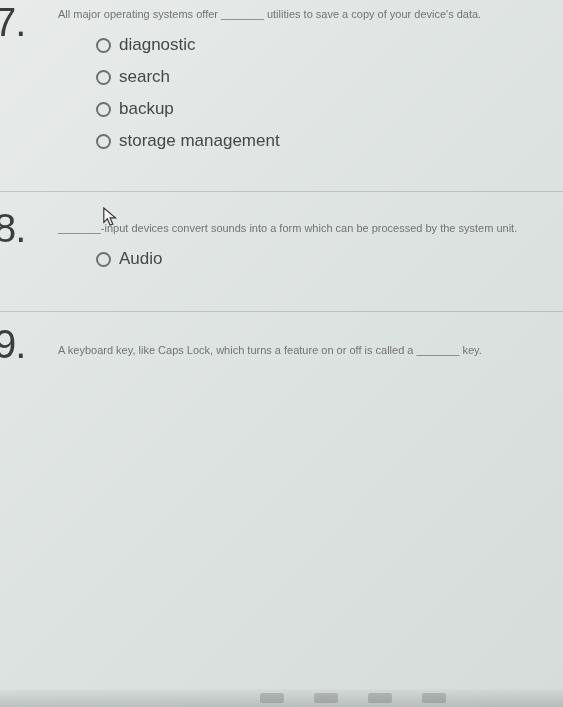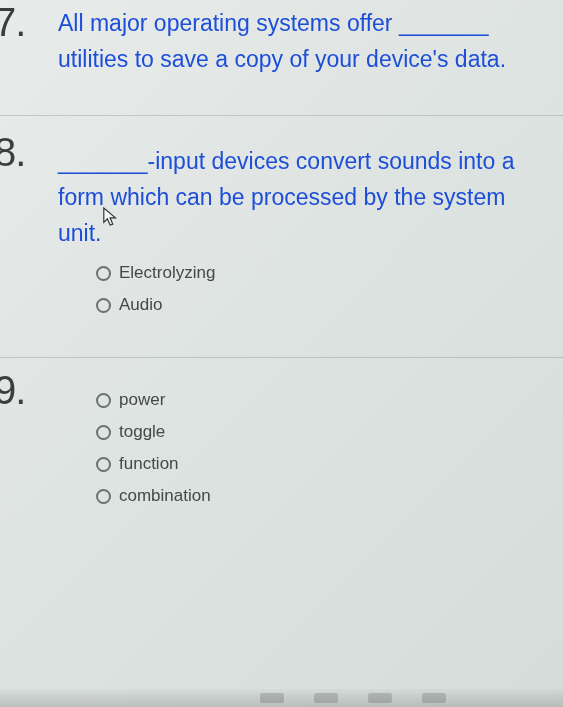--- a/index.html
+++ b/index.html
@@ -30,23 +30,23 @@
       font-size: 40px;
       font-weight: 400;
       color: #3a3f3e;
       line-height: 1;
       letter-spacing: -1px;
     }
     .q7 .qnum { top: 2px; }
     .q8 .qnum { top: 16px; }
     .q9 .qnum { top: 12px; }
     .qtext {
-      font-size: 23px;
+      font-size: 11px;
       line-height: 1.55;
-      color: #1d4ed8;
+      color: #737373;
       margin-bottom: 10px;
     }
     .options {
       padding-left: 38px;
       padding-top: 2px;
     }
     .option {
       display: flex;
       align-items: center;
       gap: 8px;
@@ -91,57 +91,54 @@
     }
   </style>
 </head>
 <body>
 
 <div class="page">
 
   <div class="question-block q7">
     <div class="qnum">7.</div>
     <div class="qtext">All major operating systems offer _______ utilities to save a copy of your device's data.</div>
+    <div class="options">
+      <div class="option">
+        <span class="radio-circle"></span>
+        <span>diagnostic</span>
+      </div>
+      <div class="option">
+        <span class="radio-circle"></span>
+        <span>search</span>
+      </div>
+      <div class="option">
+        <span class="radio-circle"></span>
+        <span>backup</span>
+      </div>
+      <div class="option">
+        <span class="radio-circle"></span>
+        <span>storage management</span>
+      </div>
+    </div>
   </div>
 
   <div class="question-block q8">
     <div class="qnum">8.</div>
     <div class="qtext">_______-input devices convert sounds into a form which can be processed by the system unit.</div>
     <div class="options">
-      <div class="option">
-        <span class="radio-circle"></span>
-        <span>Electrolyzing</span>
-      </div>
       <div class="option">
         <span class="radio-circle"></span>
         <span>Audio</span>
       </div>
     </div>
   </div>
 
   <div class="question-block q9 last">
     <div class="qnum">9.</div>
-    <div class="options">
-      <div class="option">
-        <span class="radio-circle"></span>
-        <span>power</span>
-      </div>
-      <div class="option">
-        <span class="radio-circle"></span>
-        <span>toggle</span>
-      </div>
-      <div class="option">
-        <span class="radio-circle"></span>
-        <span>function</span>
-      </div>
-      <div class="option">
-        <span class="radio-circle"></span>
-        <span>combination</span>
-      </div>
-    </div>
+    <div class="qtext">A keyboard key, like Caps Lock, which turns a feature on or off is called a _______ key.</div>
   </div>
 
   <svg class="cursor" viewBox="0 0 20 24">
     <path d="M2 2 L2 18 L6 14 L9 21 L12 20 L9 13 L15 13 Z" fill="#f7f7f5" stroke="#333" stroke-width="1.3"></path>
   </svg>
 
   <div class="taskbar">
     <div class="dot"></div>
     <div class="dot"></div>
     <div class="dot"></div>

